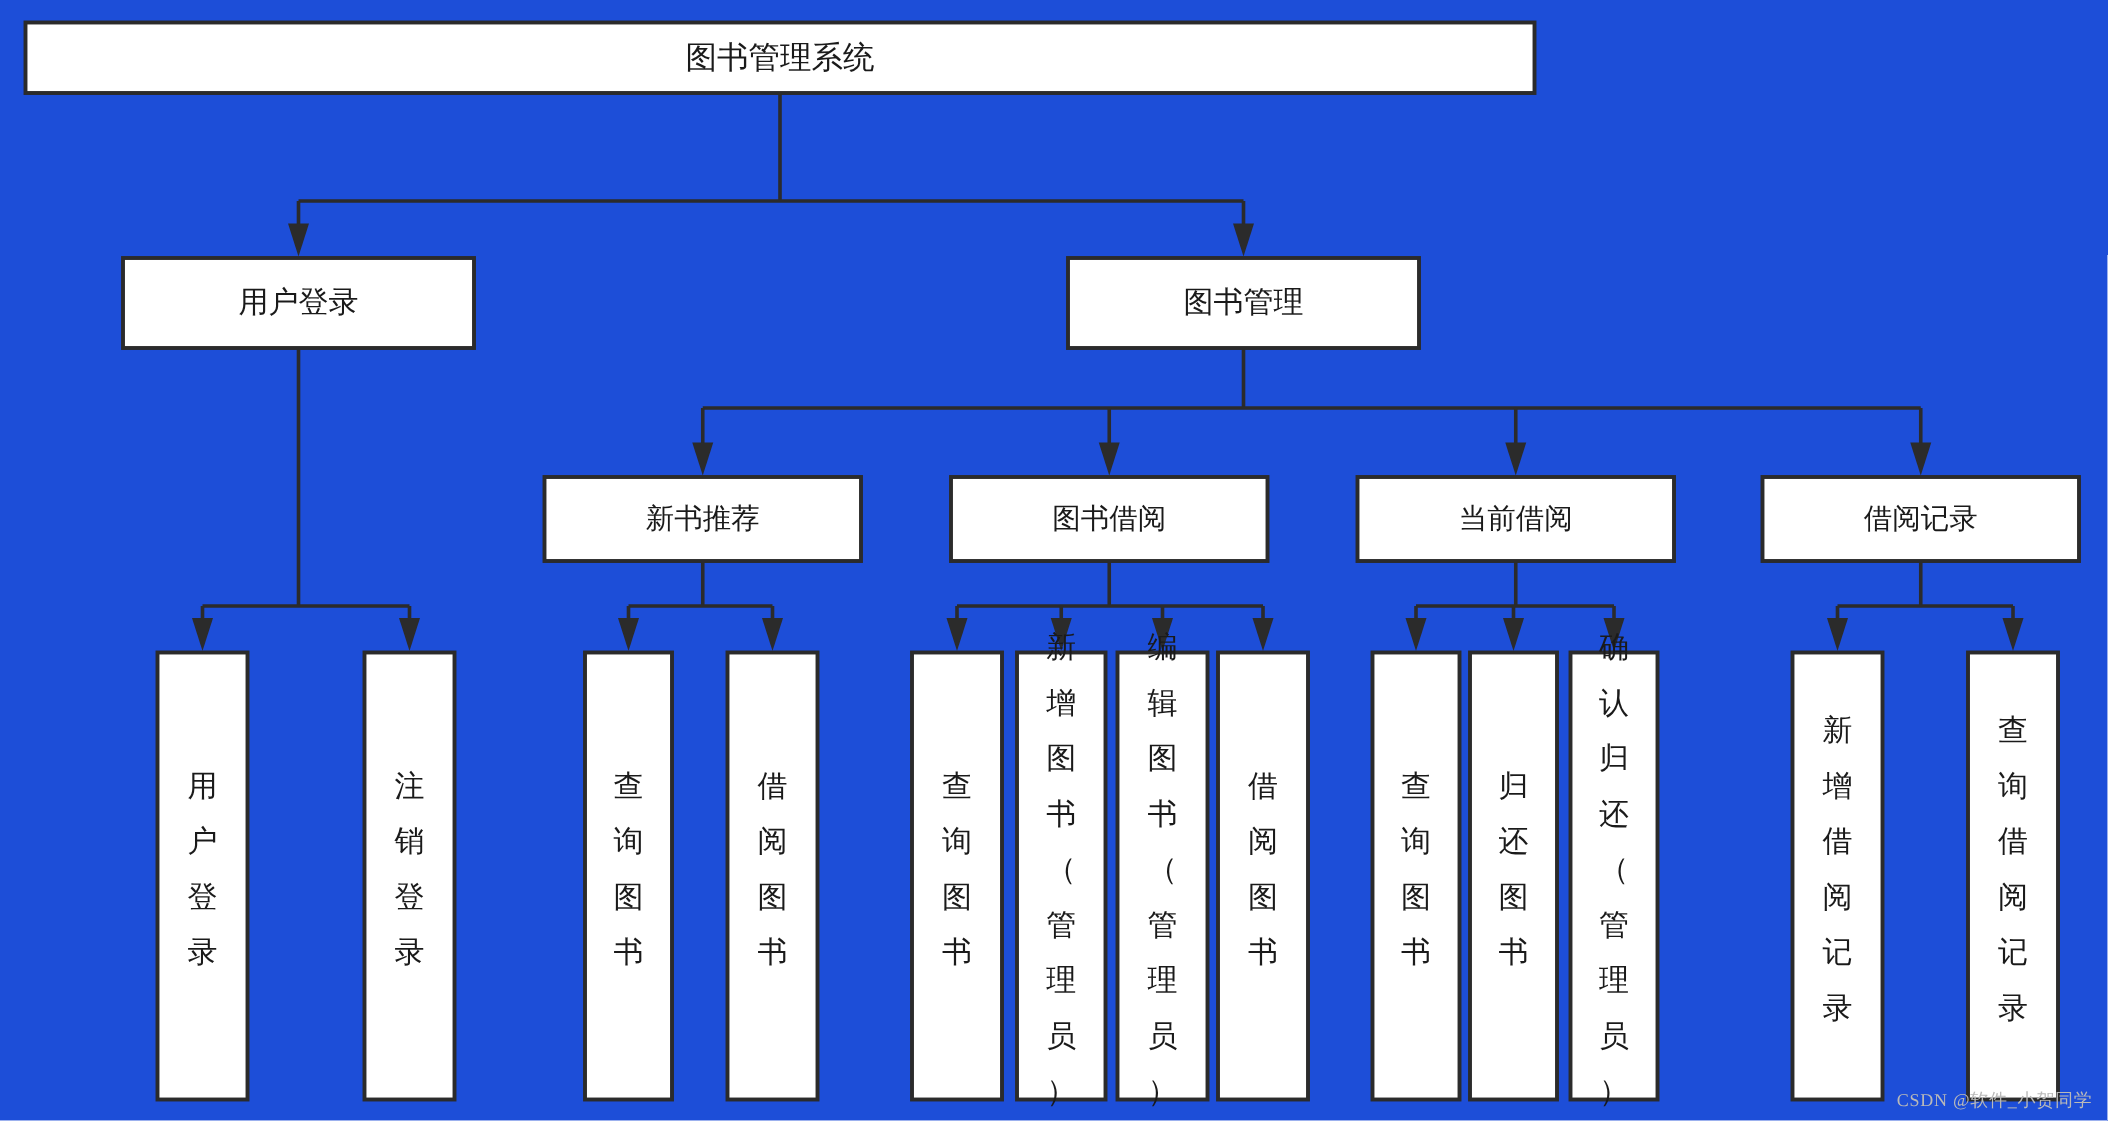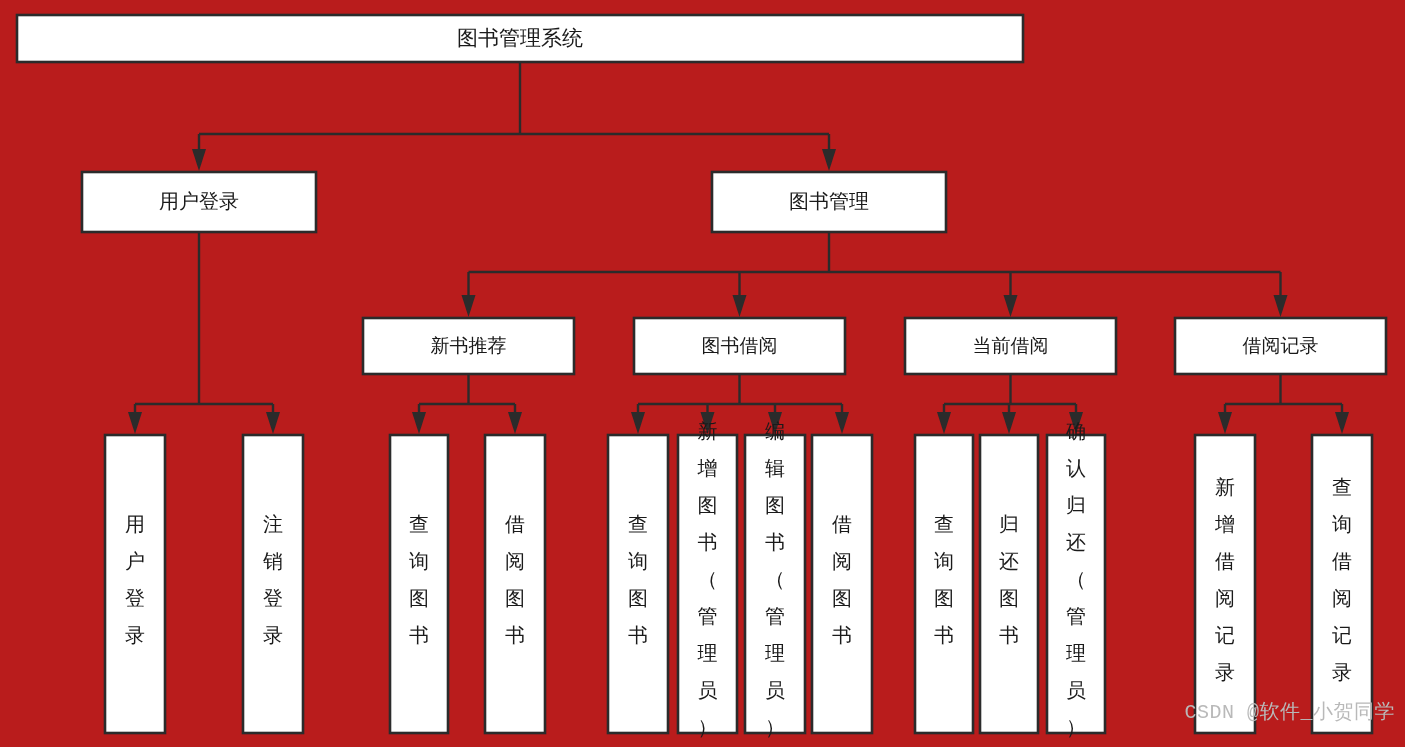--- a/index.html
+++ b/index.html
@@ -1,28 +1,28 @@
 <!DOCTYPE html>
 <html><head>
 <meta charset="utf-8">
 <style>
   html,body{margin:0;padding:0;background:#ffffff;}
   body{font-family:"Liberation Sans","DejaVu Sans",sans-serif;}
-  #stage{position:relative;width:1405px;height:747px;background:#b91c1c;overflow:hidden;}
+  #stage{position:relative;width:1405px;height:747px;background:#1d4ed8;overflow:hidden;}
   svg#tree{position:absolute;left:0;top:0;width:1405px;height:747px;display:block;}
   .node-rect{fill:#ffffff;stroke:#2b2b2b;stroke-width:2.6;}
   .node-text{fill:#1a1a1a;font-family:"Liberation Sans","DejaVu Sans",sans-serif;text-anchor:middle;dominant-baseline:middle;}
   .node-text.h{font-size:21px;}
   .node-text.l2{font-size:20px;}
   .node-text.l3{font-size:19px;}
   .vert-text{fill:#1a1a1a;font-family:"Liberation Sans","DejaVu Sans",sans-serif;font-size:20px;text-anchor:middle;}
   .link{stroke:#2b2b2b;stroke-width:2.4;fill:none;}
   .arrowhead{fill:#2b2b2b;stroke:none;}
-  .watermark{position:absolute;right:10px;bottom:22px;color:#b9b9b9;font-size:20px;
-             font-family:Liberation Mono, monospace;letter-spacing:.5px;
+  .watermark{position:absolute;right:10px;bottom:5px;color:#b9b9b9;font-size:12px;
+             font-family:Liberation Serif, serif;letter-spacing:.5px;
              white-space:nowrap;user-select:none;}
 </style>
 </head>
 <body>
 
 <div id="stage">
   <svg id="tree" viewBox="0 0 1405 747">
     <g id="links-layer">
         <line x1="520" y1="62" x2="520" y2="134" class="link"></line>
         <line x1="199" y1="134" x2="829" y2="134" class="link"></line>

